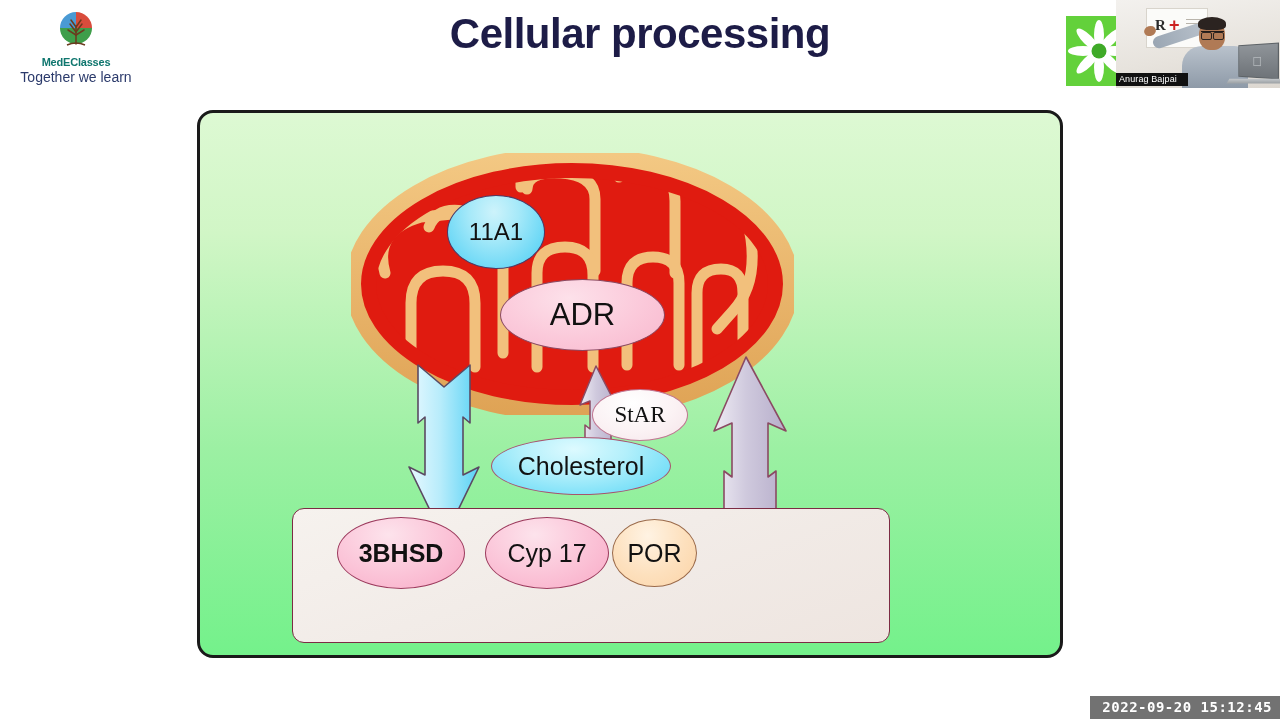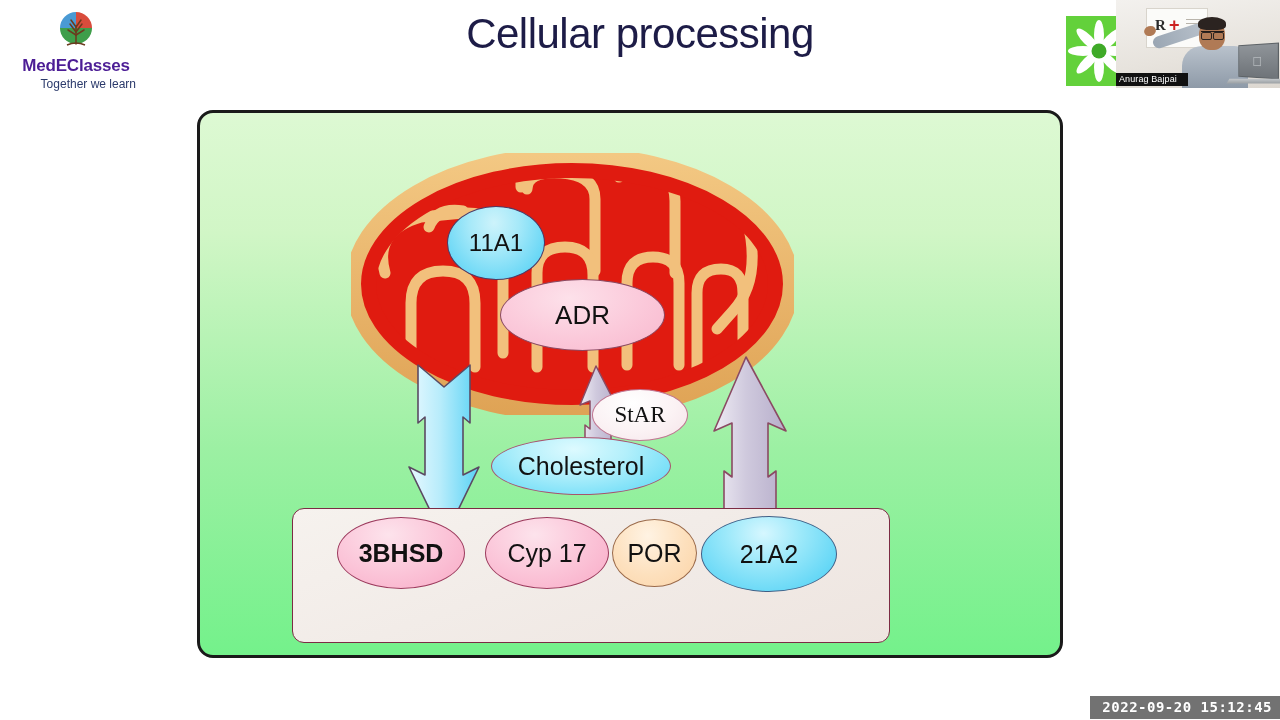--- a/index.html
+++ b/index.html
@@ -18,32 +18,32 @@
   
   #brand {
     position: absolute; left: 16px; top: 8px;
     width: 120px; text-align: center;
   }
   #brand .tree-wrap {
     position: relative; width: 46px; height: 46px;
     margin: 0 auto 2px auto;
   }
   #brand .brand-name {
-    font-size: 17px; font-weight: bold; color: #4c1d95;
+    font-size: 11px; font-weight: bold; color: #0f766e;
     letter-spacing: -0.2px;
   }
   #brand .brand-tag {
-    font-size: 12px; color: #2b3a6b; margin-top: 1px; text-align: right;
+    font-size: 14px; color: #2b3a6b; margin-top: 1px;
   }
 
   
   #page-title {
     position: absolute; left: 0; top: 10px; width: 1280px;
     text-align: center;
-    font-size: 42px; font-weight: normal;
+    font-size: 42px; font-weight: bold;
     color: #1d1c47;
     letter-spacing: -0.5px;
   }
 
   
   #flower-logo {
     position: absolute; left: 1066px; top: 16px;
     width: 66px; height: 70px; background: #63d13b;
   }
   #webcam {
@@ -141,39 +141,39 @@
   
   .ell {
     position: absolute;
     display: flex; align-items: center; justify-content: center;
     color: #111111;
     white-space: nowrap;
   }
   .ell span { position: relative; z-index: 2; }
 
   #ell-11a1 {
-    left: 247px; top: 93px; width: 98px; height: 74px;
+    left: 247px; top: 82px; width: 98px; height: 74px;
     border-radius: 50%;
     border: 1.4px solid #4d3a66;
     background: radial-gradient(ellipse at 48% 22%, #cdf3fb 0%, #a6e9f9 35%, #46cdf4 100%);
     font-size: 24px;
   }
   #ell-11b1 {
     left: 422px; top: 93px; width: 96px; height: 74px;
     border-radius: 50%;
     border: 1.4px solid #7a5a4a;
     background: radial-gradient(ellipse at 44% 26%, #fff6ee 0%, #fdeadb 42%, #f8d9bd 100%);
     font-size: 24px;
   }
   #ell-adr {
     left: 300px; top: 166px; width: 165px; height: 72px;
     border-radius: 50%;
     border: 1.4px solid #8a4a63;
     background: radial-gradient(ellipse at 42% 26%, #fde1ea 0%, #fbc9da 55%, #f8b7cd 100%);
-    font-size: 26px;
+    font-size: 31px;
   }
   #ell-star {
     left: 392px; top: 276px; width: 96px; height: 52px;
     border-radius: 50%;
     border: 1.4px solid #c07591;
     background: radial-gradient(ellipse at 42% 26%, #ffffff 0%, #fbf2f4 55%, #f4e3e8 100%);
     font-size: 23px;
     font-family: Liberation Serif, serif;
   }
   #ell-chol {
@@ -398,21 +398,18 @@
 
     <div class="ell" id="ell-3bhsd">
       <span>3BHSD</span>
     </div>
     <div class="ell" id="ell-cyp17">
       <span>Cyp 17</span>
     </div>
     <div class="ell" id="ell-por">
       <span>POR</span>
     </div>
-    <div class="ell" id="ell-21a2">
-      <span>21A2</span>
-    </div>
 
   </div>
 
   <div id="timestamp">2022-09-20 15:12:45</div>
 
 </div>
 
 </body></html>

